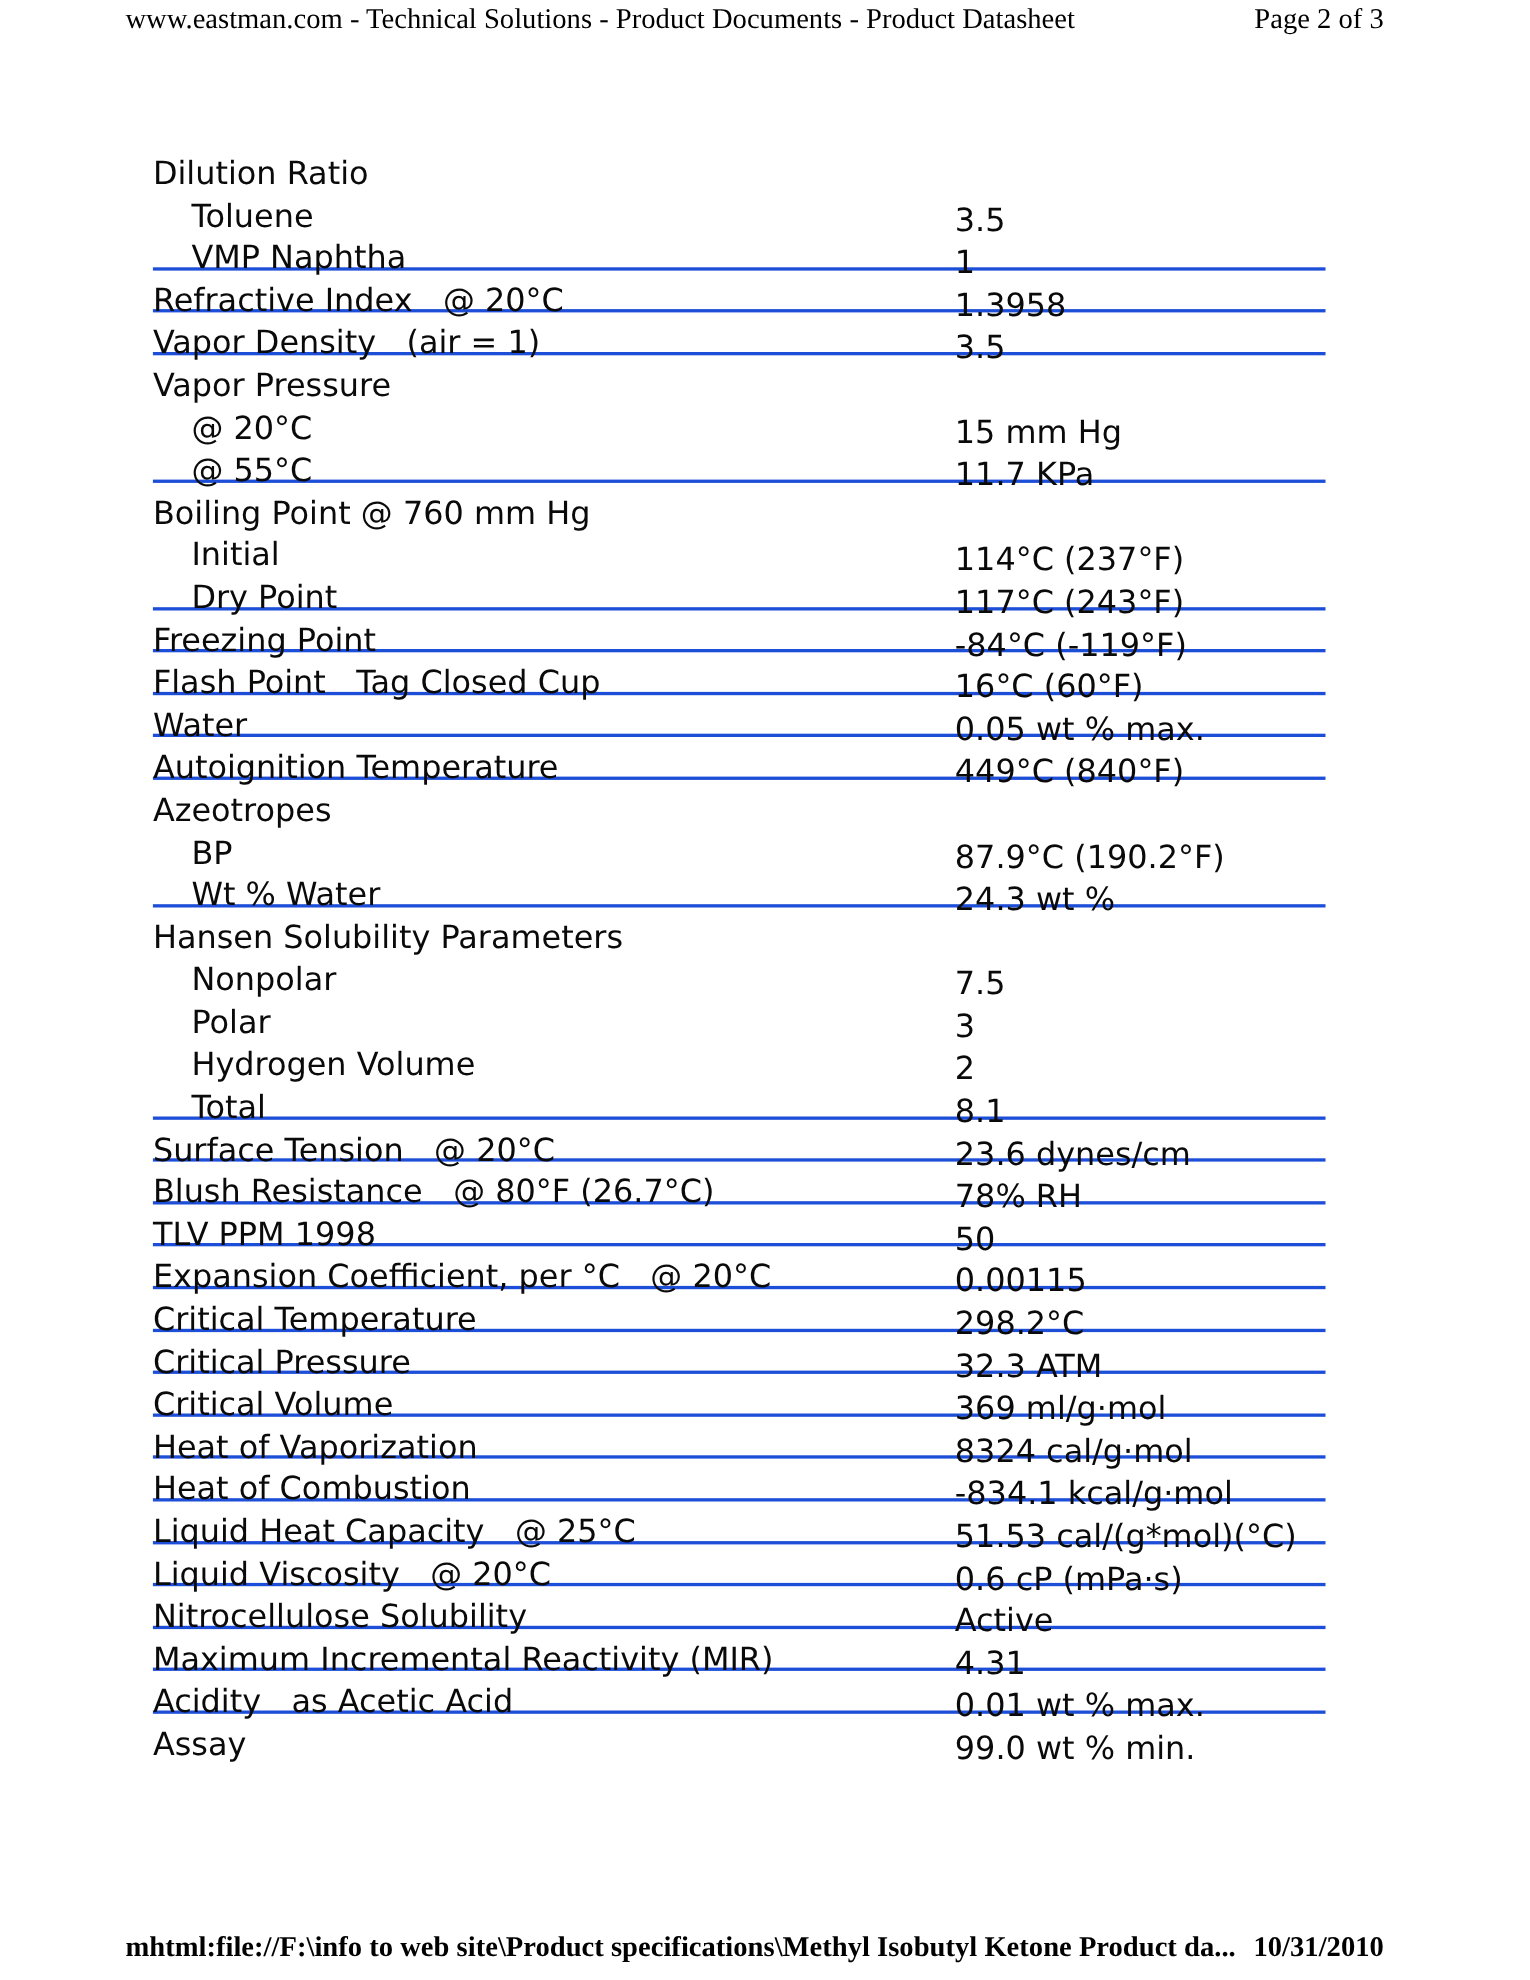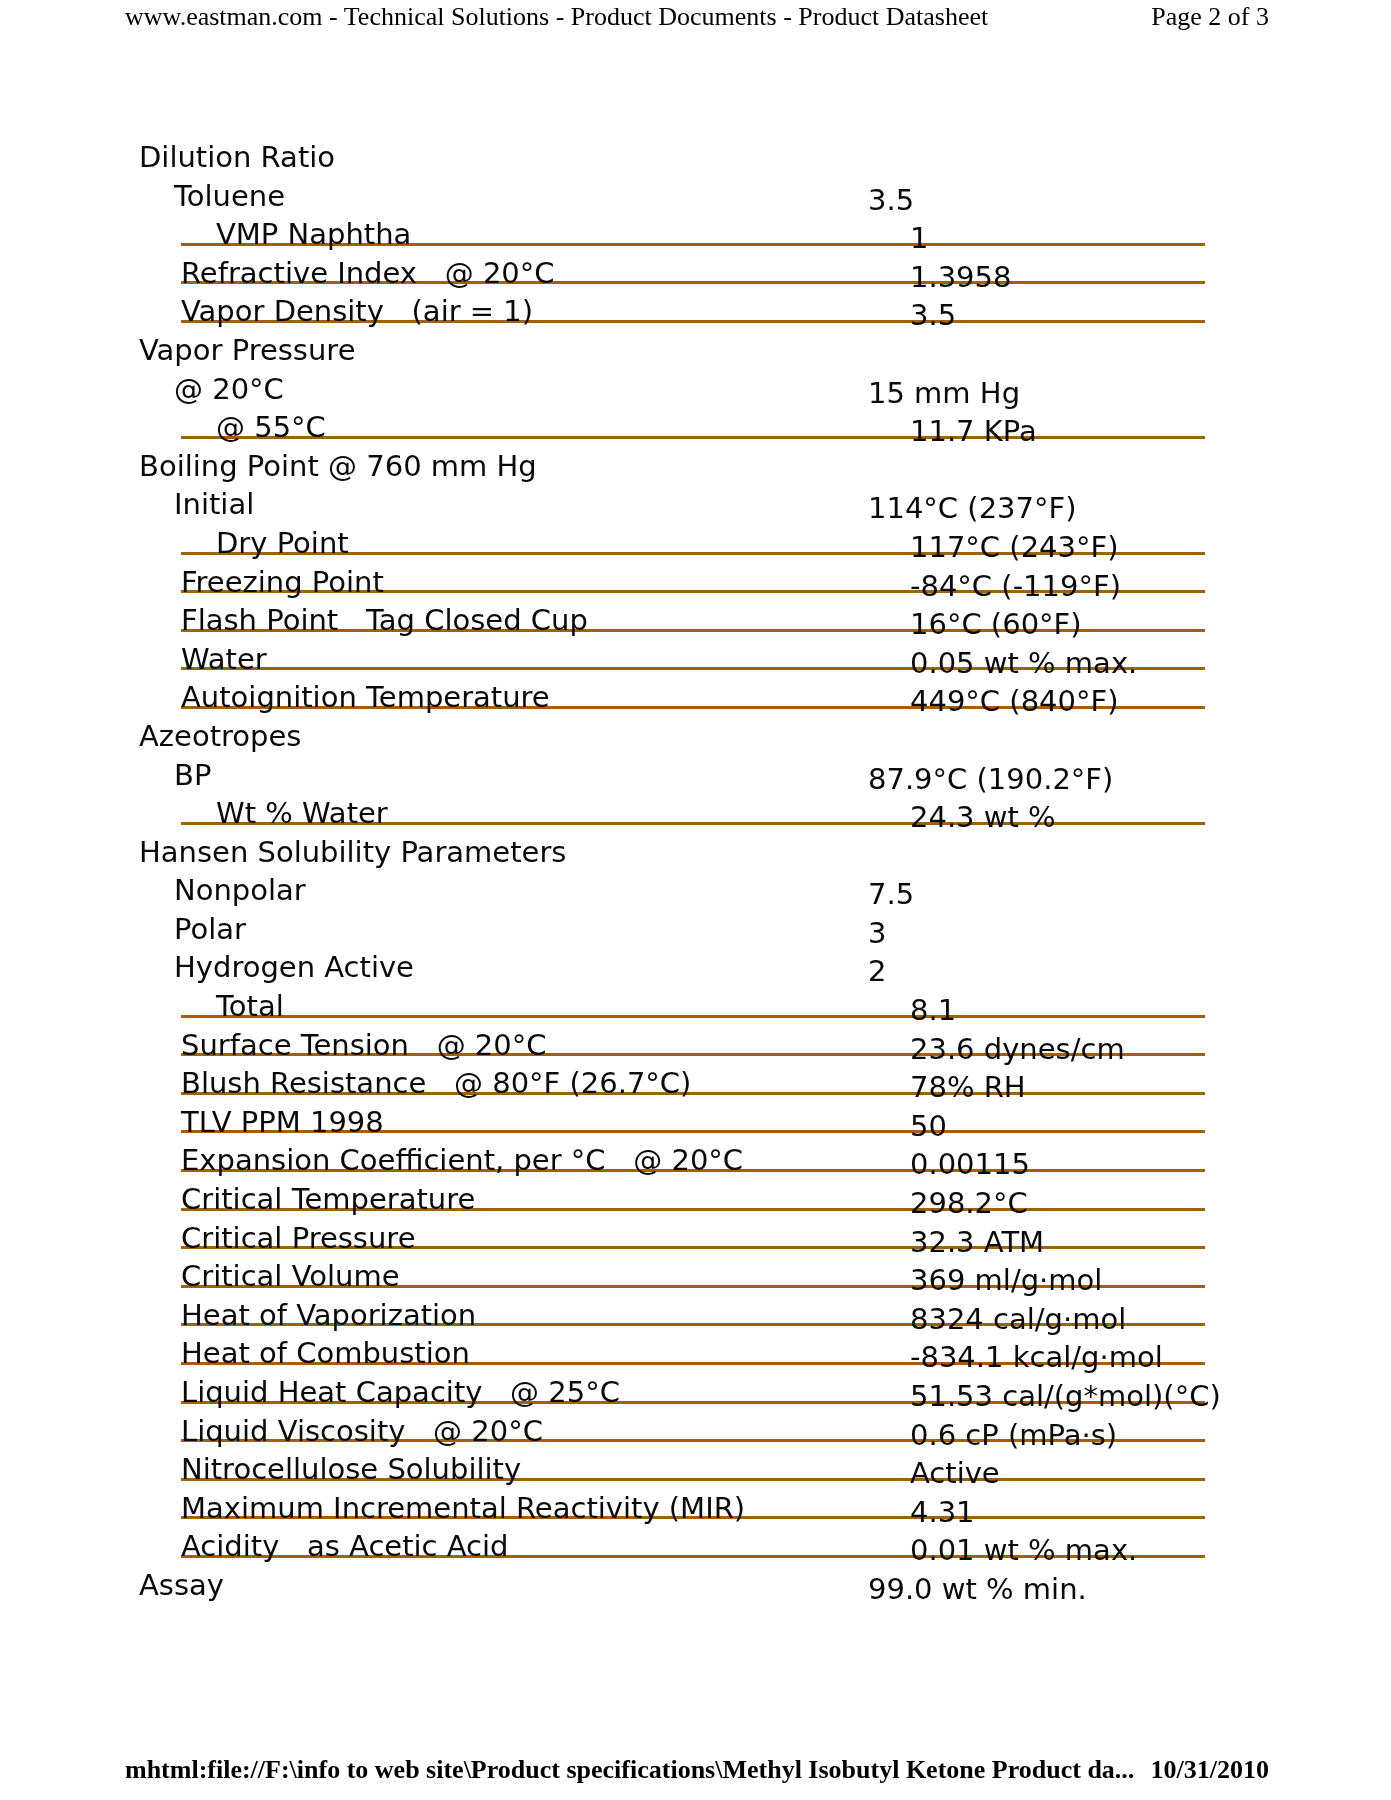--- a/index.html
+++ b/index.html
@@ -6,21 +6,21 @@
   .page{
     position:relative;
     width:1391px;
     height:1800px;
     background:#ffffff;
     color:#000000;
     overflow:hidden;
   }
   .header,.footer{
     position:absolute;
-    left:125px;
+    left:114px;
     width:1144px;
     display:flex;
     justify-content:space-between;
     align-items:baseline;
     font-family:"Liberation Serif", serif;
     font-size:26px;
     color:#000000;
     white-space:pre;
   }
   .header{top:2px;}
@@ -32,21 +32,21 @@
     width:1066px;
     font-family:"DejaVu Sans", sans-serif;
     font-size:29px;
     color:#0a0a0a;
   }
   .row{
     position:relative;
     height:38.6px;
     box-sizing:border-box;
   }
-  .row.rule{border-bottom:3px solid #a16207;margin-left:42px;}
+  .row.rule{border-bottom:3px solid #1d4ed8;}
   .plabel{
     position:absolute;
     left:0;
     top:10px;
     white-space:pre;
   }
   .plabel.indent{left:35px;}
   .pvalue{
     position:absolute;
     left:729px;
@@ -138,21 +138,21 @@
       </div>
       <div class="row">
         <span class="plabel indent">Nonpolar</span>
         <span class="pvalue">7.5</span>
       </div>
       <div class="row">
         <span class="plabel indent">Polar</span>
         <span class="pvalue">3</span>
       </div>
       <div class="row">
-        <span class="plabel indent">Hydrogen Active</span>
+        <span class="plabel indent">Hydrogen Volume</span>
         <span class="pvalue">2</span>
       </div>
       <div class="row rule">
         <span class="plabel indent">Total</span>
         <span class="pvalue">8.1</span>
       </div>
       <div class="row rule">
         <span class="plabel">Surface Tension   @ 20°C</span>
         <span class="pvalue">23.6 dynes/cm</span>
       </div>

